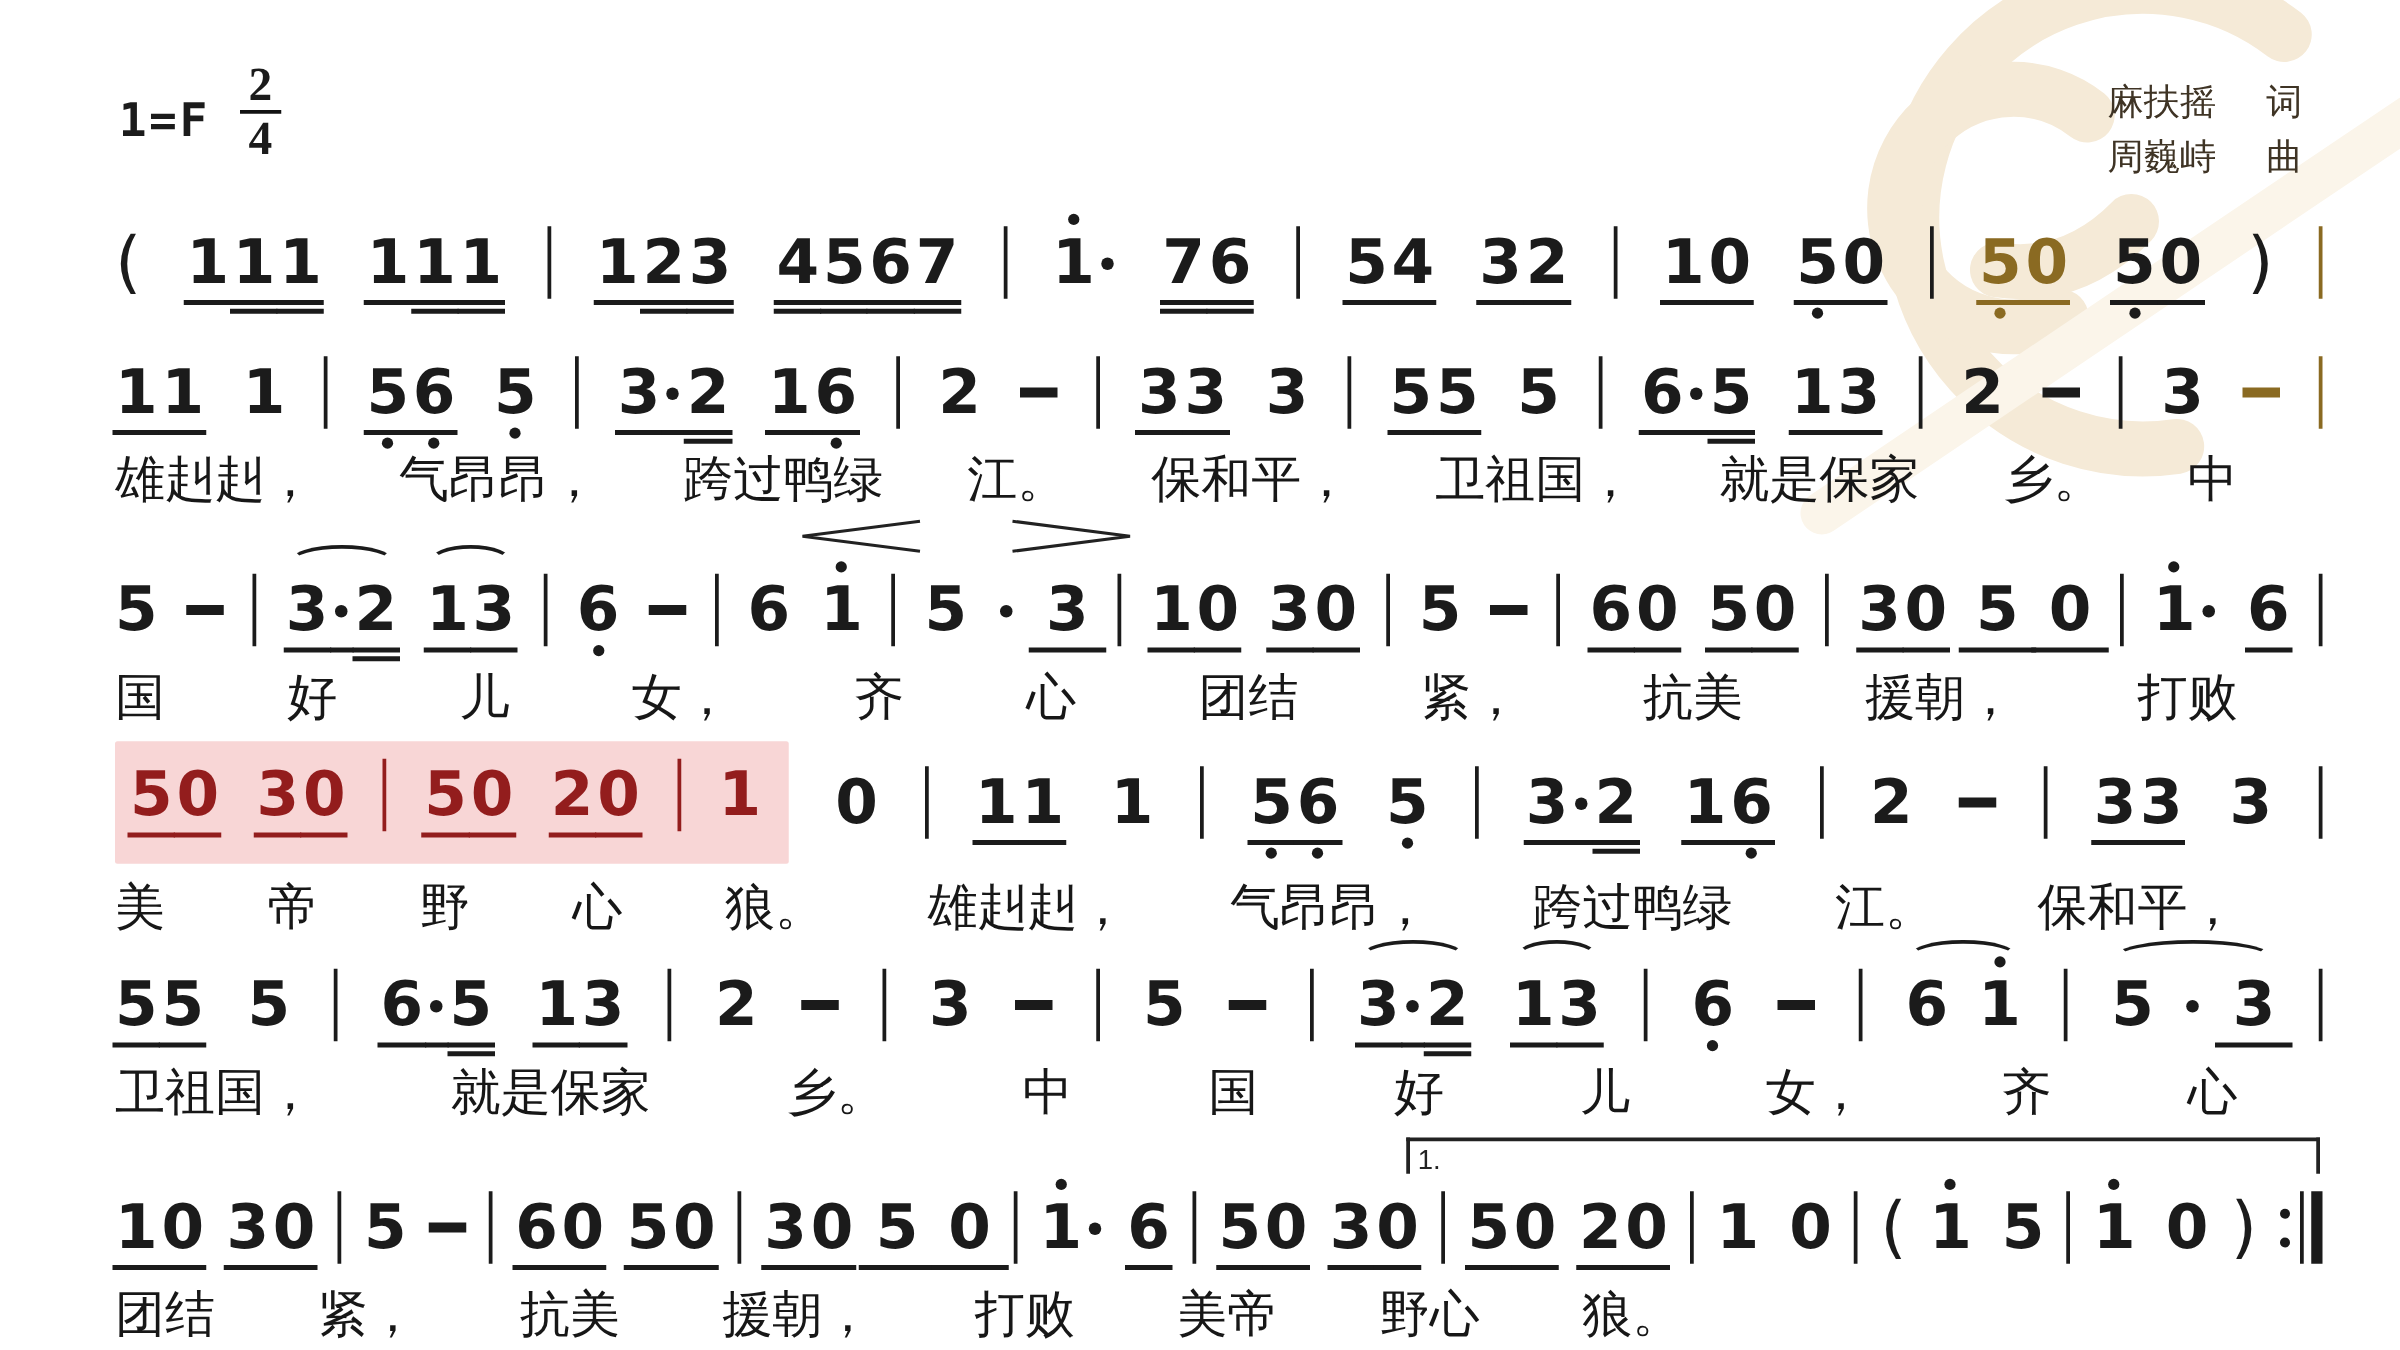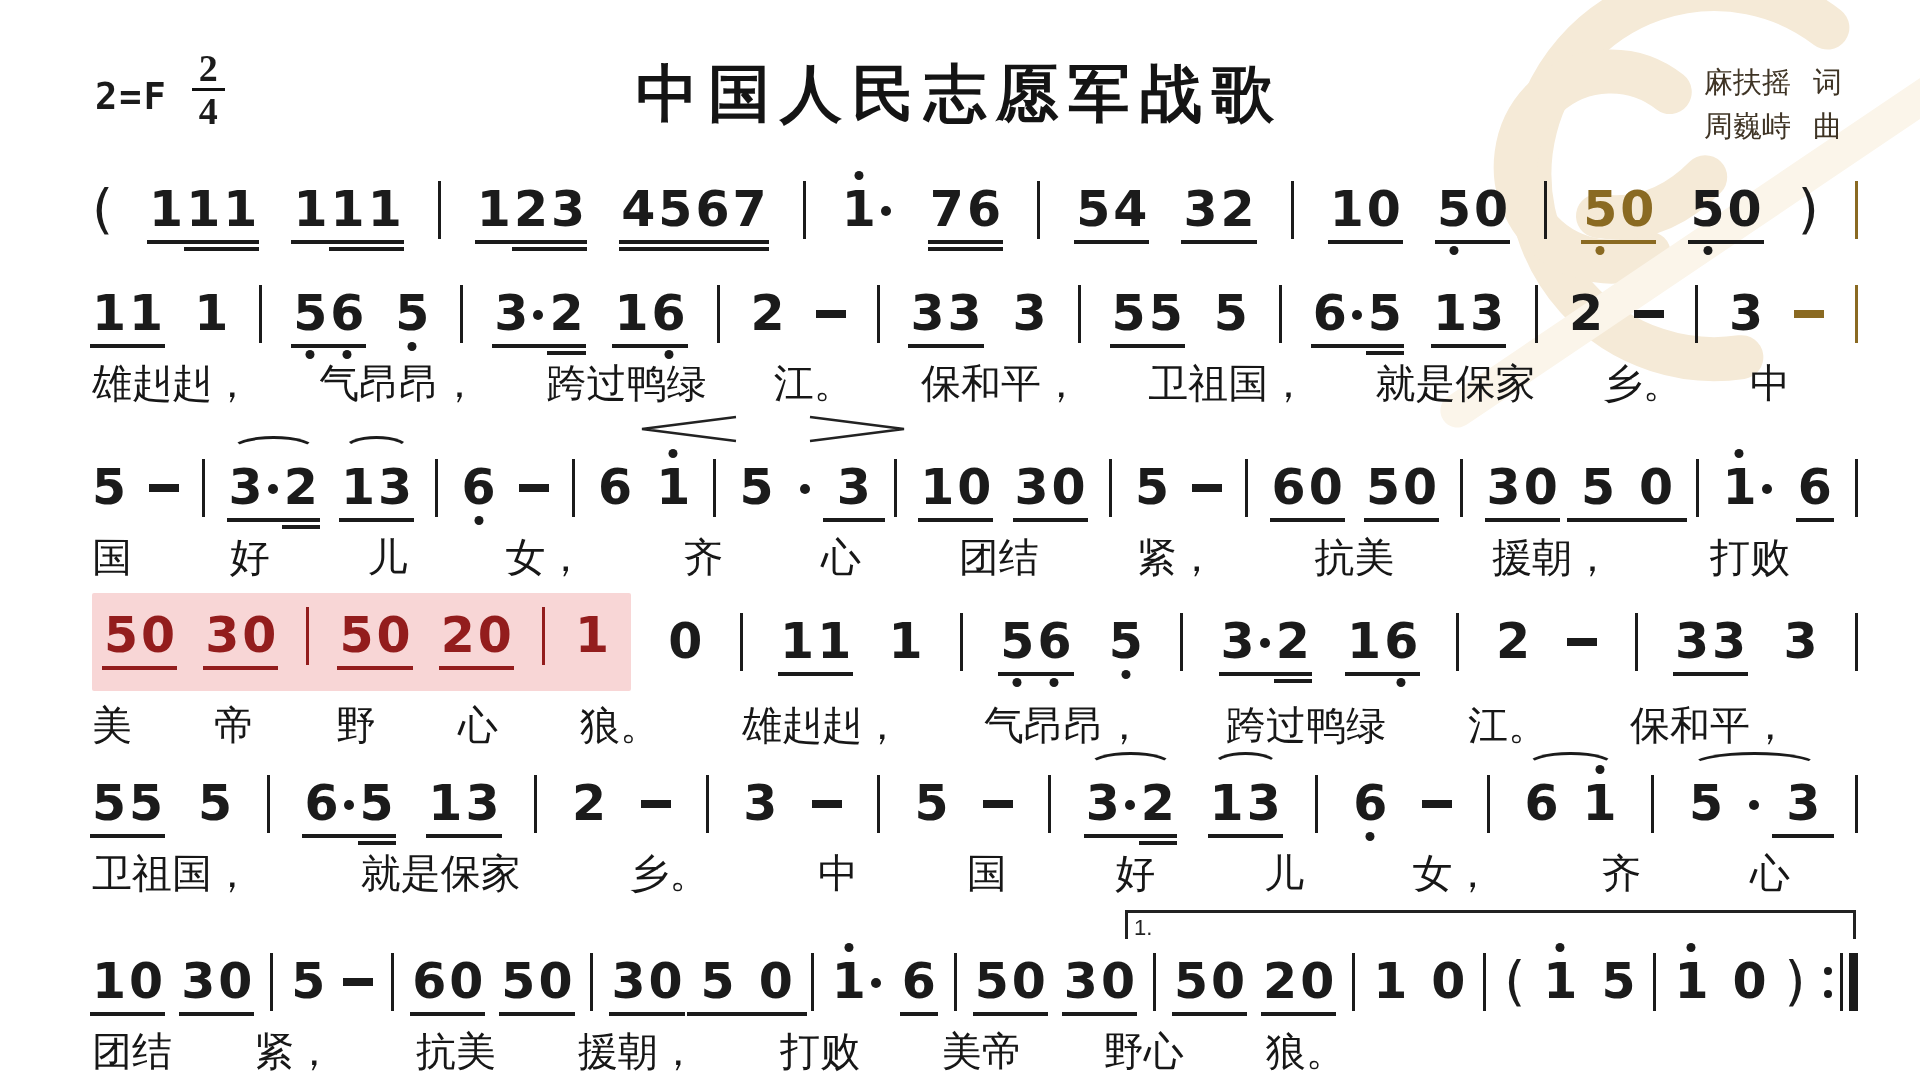--- a/index.html
+++ b/index.html
@@ -16,21 +16,21 @@
   .keysig .kf{font-size:37px;font-weight:600;letter-spacing:2px;font-family:"DejaVu Sans Mono","Liberation Mono",monospace;}
   .frac{display:inline-flex;flex-direction:column;align-items:center;margin-top:-14px;
         font-family:"Liberation Serif","DejaVu Serif",serif;font-weight:700;font-size:38px;line-height:40px;}
   .frac .den{border-top:3px solid #111;padding:0 7px;}
   .frac .num{padding:0 7px;}
   .title{position:absolute;left:0;right:0;top:52px;text-align:center;
          font-family:"Liberation Serif","DejaVu Serif",serif;font-weight:700;
          font-size:62px;letter-spacing:10px;color:#141414;}
   .credits{position:absolute;right:78px;top:60px;text-align:left;color:#3f3425;
            font-family:"Liberation Serif","DejaVu Serif",serif;font-size:29px;line-height:44px;}
-  .credits .cr{display:flex;gap:22px;}
+  .credits .cr{display:flex;gap:40px;}
   
   .sheet{position:relative;z-index:1;padding:0 62px 0 92px;}
   .mrow{display:flex;justify-content:space-between;align-items:center;height:56px;position:relative;}
   #r1{margin-top:14px;}
   #r2{margin-top:48px;}
   #r3{margin-top:52px;}
   #r4{margin-top:18px;height:84px;}
   #r5{margin-top:26px;}
   #r6w{position:relative;margin-top:10px;padding-top:46px;}
   .lyr{display:flex;justify-content:space-between;align-items:baseline;margin-top:14px;margin-right:68px;height:52px;
@@ -76,27 +76,26 @@
   <g transform="rotate(18 340 260)" fill="none" stroke="#f5ead7" stroke-width="44" stroke-linecap="round">
     <path d="M 430 60 A 185 185 0 1 0 450 400"></path>
     <path d="M 300 170 A 95 95 0 1 0 330 330"></path>
     <path d="M 360 240 q -30 60 -90 70"></path>
   </g>
   <rect x="40" y="260" width="760" height="34" rx="17" fill="#fbf5ea" transform="rotate(-34 420 280)"></rect>
 </svg>
 
 <div class="header">
   <div class="keysig">
-    <span class="kf">2=F</span>
+    <span class="kf">1=F</span>
     <span class="frac">
       <span class="num">2</span>
       <span class="den">4</span>
     </span>
   </div>
-  <div class="title">中国人民志愿军战歌</div>
   <div class="credits" style="color: rgb(63, 52, 37);">
     <div class="cr">
       <span>麻扶摇</span>
       <span>词</span>
     </div>
     <div class="cr">
       <span>周巍峙</span>
       <span>曲</span>
     </div>
   </div>

